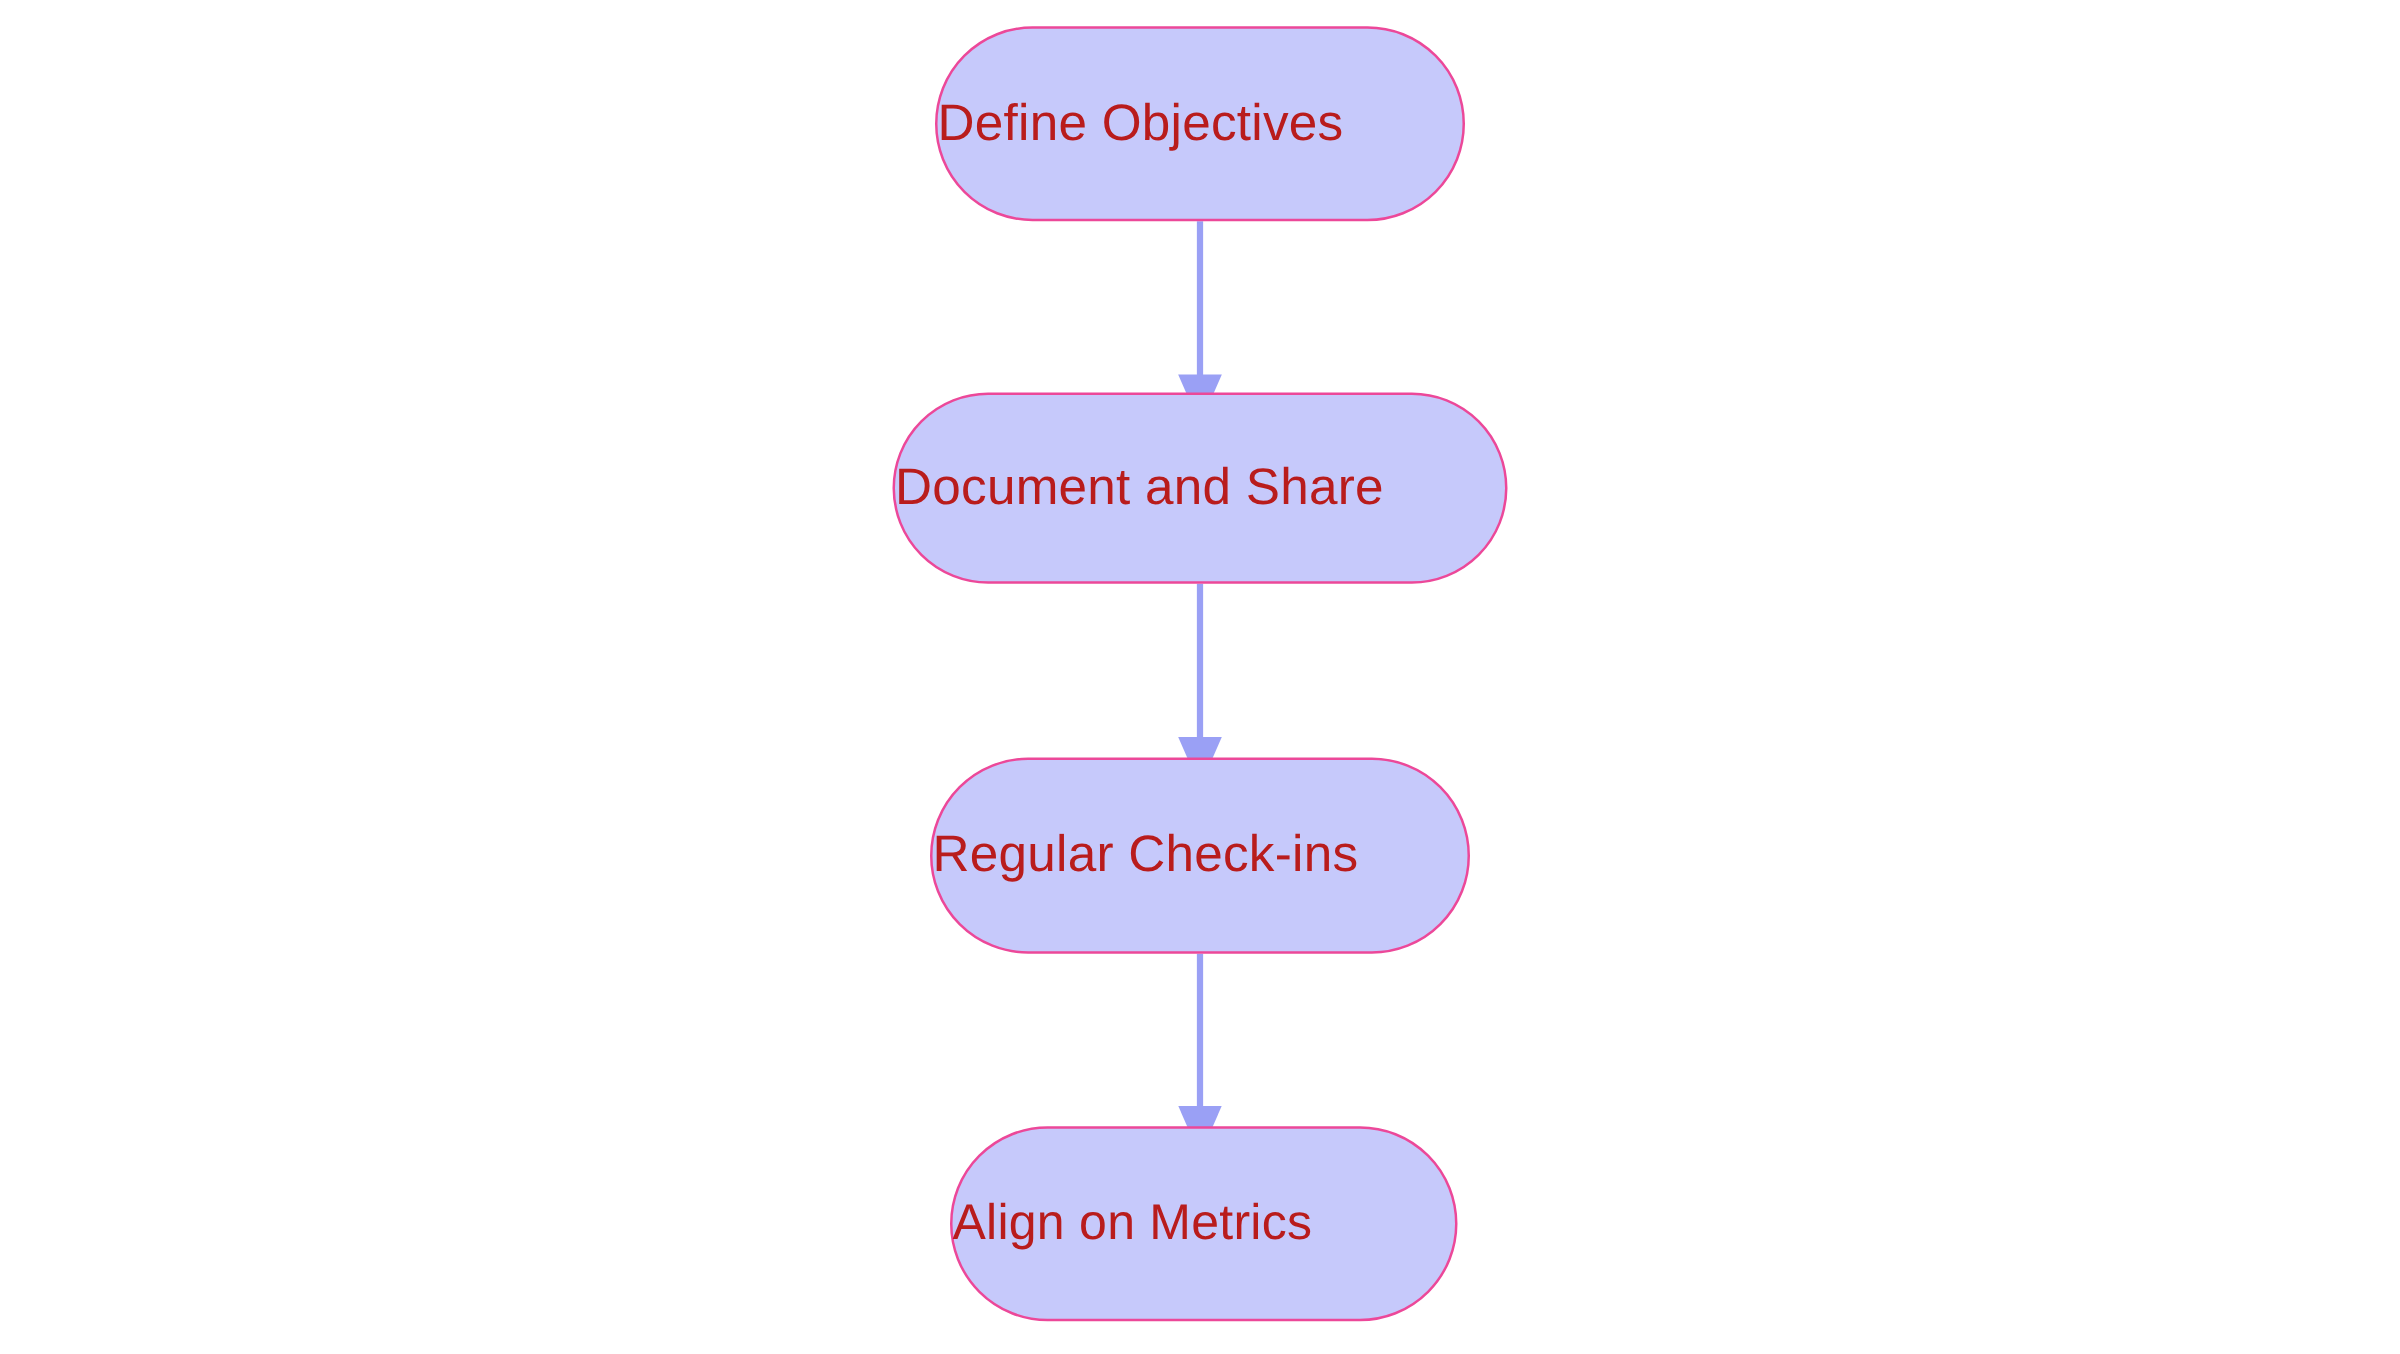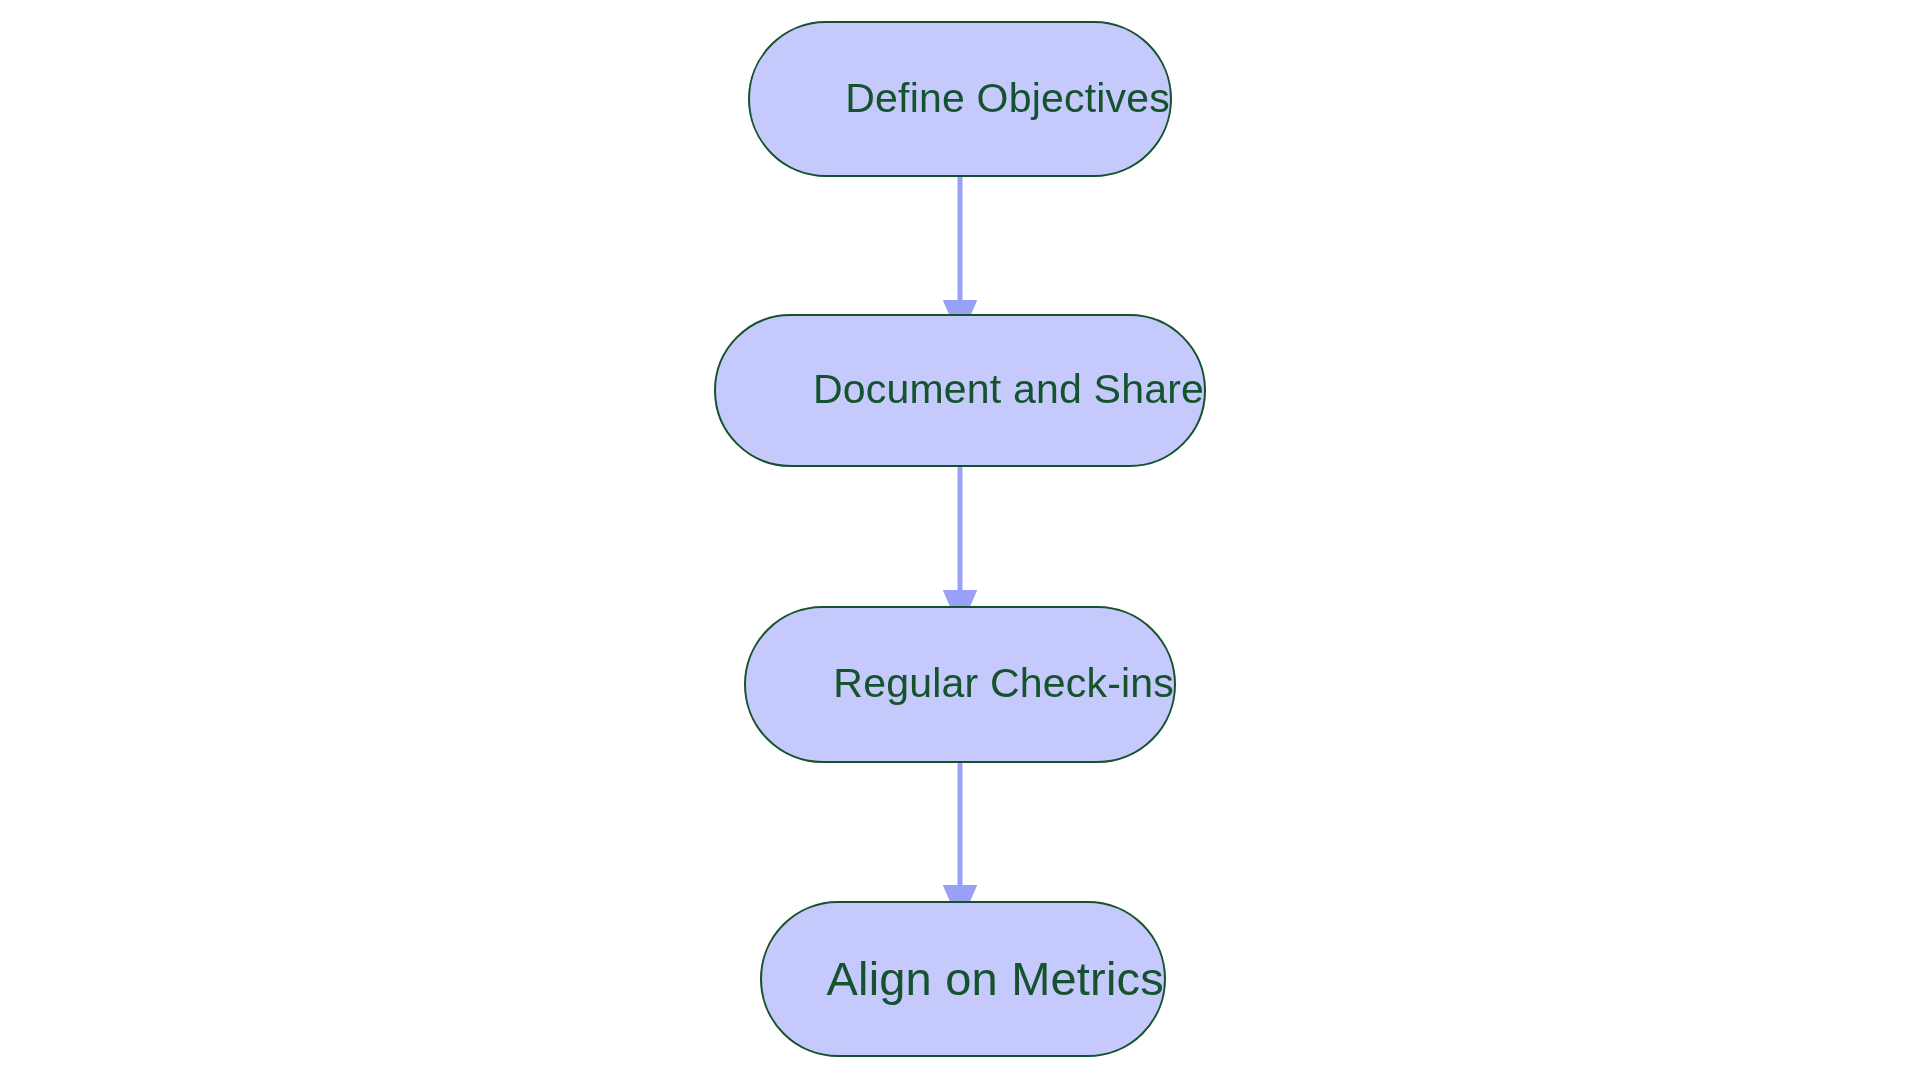--- a/index.html
+++ b/index.html
@@ -20,25 +20,25 @@
     width: 1920px;
     height: 1083px;
     background: #ffffff;
   }
 
   .flow-node {
     position: absolute;
     box-sizing: border-box;
     display: flex;
     align-items: center;
-    justify-content: flex-end;
+    justify-content: flex-start;
     background: #c6c9fb;
-    border: 2px solid #14532d;
+    border: 2px solid #ec4899;
     border-radius: 999px;
-    color: #14532d;
+    color: #b91c1c;
     font-family: "Liberation Sans", sans-serif;
     font-weight: 400;
     letter-spacing: 0.2px;
     white-space: nowrap;
     user-select: none;
   }
 
   .flow-node .node-label {
     display: block;
     line-height: 1;
@@ -57,21 +57,21 @@
     font-size: 41px;
   }
   #node-regular-check-ins {
     left: 744px;  top: 606px;
     width: 432px; height: 157px;
     font-size: 41px;
   }
   #node-align-on-metrics {
     left: 760px;  top: 901px;
     width: 406px; height: 156px;
-    font-size: 47px;
+    font-size: 40px;
   }
 
   
   .flow-connector {
     position: absolute;
     left: 0;
     top: 0;
     width: 1920px;
     height: 1083px;
     pointer-events: none;

